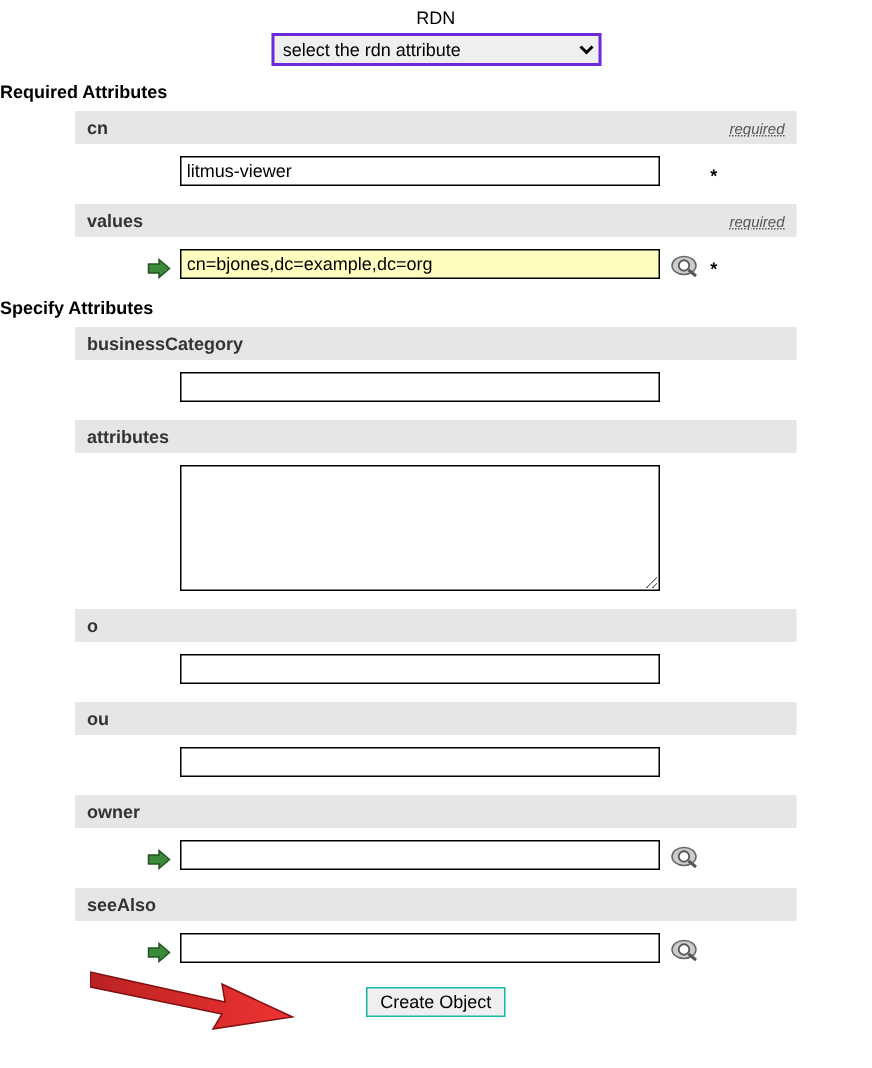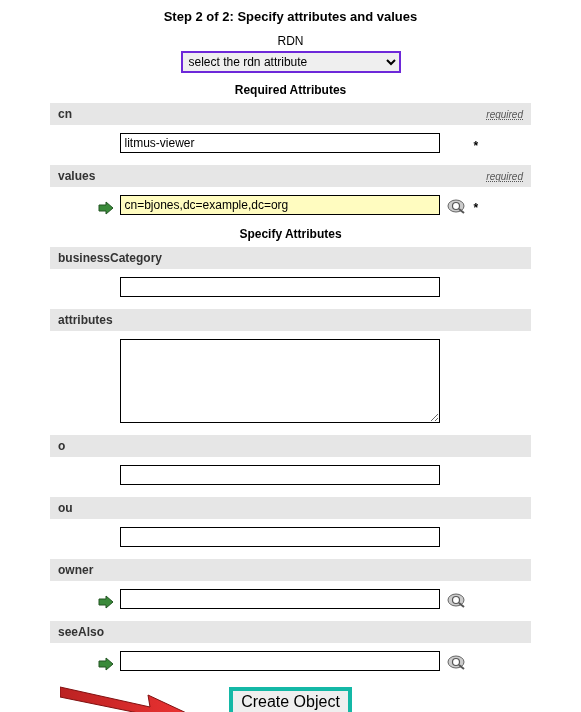--- a/index.html
+++ b/index.html
@@ -32,33 +32,32 @@
     margin-bottom: 3px;
   }
   select.rdn-select {
     font-size: 12px;
     padding: 1px 2px;
     width: 220px;
     background: #efefef;
     border: 2px solid #6d28d9;
   }
   .section-header {
-    text-align: center;
     font-weight: bold;
     margin: 8px 0 6px 0;
   }
   .attr-block {
     margin: 0 50px 12px 50px;
   }
   .attr-header {
     background: #e6e6e6;
     padding: 4px 8px;
     display: flex;
     justify-content: space-between;
-    align-items: center;
+    align-items: flex-end;
   }
   .attr-header .name {
     font-weight: bold;
     color: #333;
   }
   .attr-header .req {
     font-size: 10px;
     color: #555;
     text-decoration: underline dotted;
     font-style: italic;
@@ -108,24 +107,24 @@
     height: 18px;
     display: inline-block;
   }
   .lookup-icon svg { display:block; }
   .submit-row {
     text-align: center;
     margin-top: 16px;
     position: relative;
   }
   button.create {
-    font-size: 16px;
+    font-size: 12px;
     padding: 2px 8px;
     background: #efefef;
-    border: 4px solid #14b8a6;
+    border: 1px solid #14b8a6;
     cursor: pointer;
   }
   
   .spacer-left { width: 16px; height:1px; }
   .spacer-right { width: 22px; height:1px; }
   .overlay-arrow {
     position: absolute;
     left: 60px;
     bottom: 10px;
     width: 140px;
@@ -133,21 +132,20 @@
     pointer-events: none;
   }
   .overlay-arrow svg { width:100%; height:100%; display:block; }
   .body-wrap { position: relative; }
 </style>
 </head>
 <body>
 
 <div class="container body-wrap">
 
-  <div class="step-title">Step 2 of 2: Specify attributes and values</div>
 
   <div class="rdn-block">
     <span class="rdn-label">RDN</span>
     <select class="rdn-select">
       <option>select the rdn attribute</option>
     </select>
   </div>
 
   <div class="section-header">Required Attributes</div>
 

